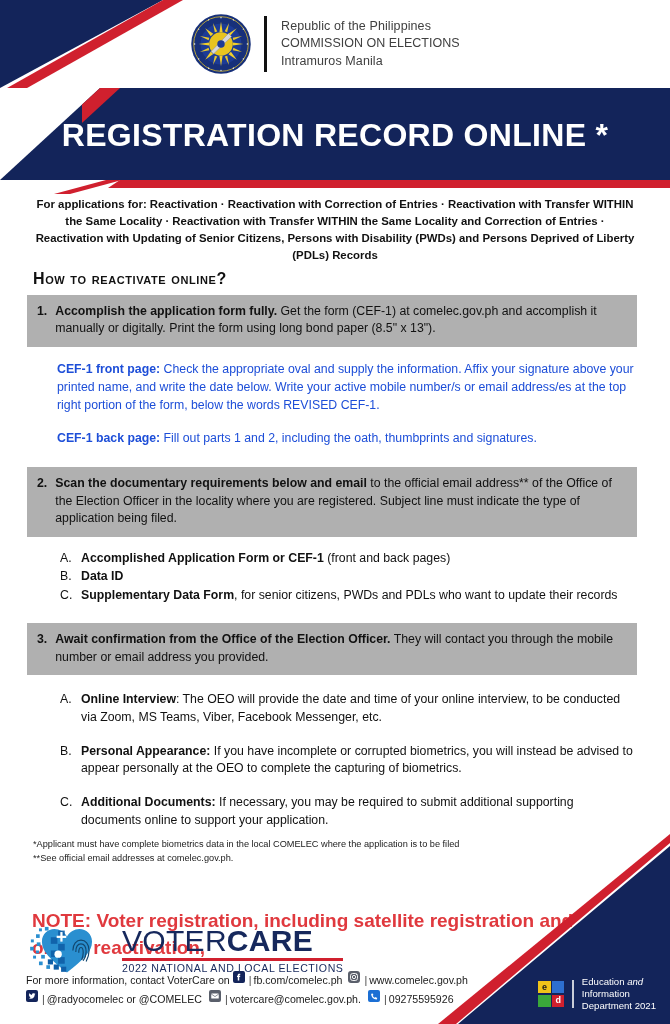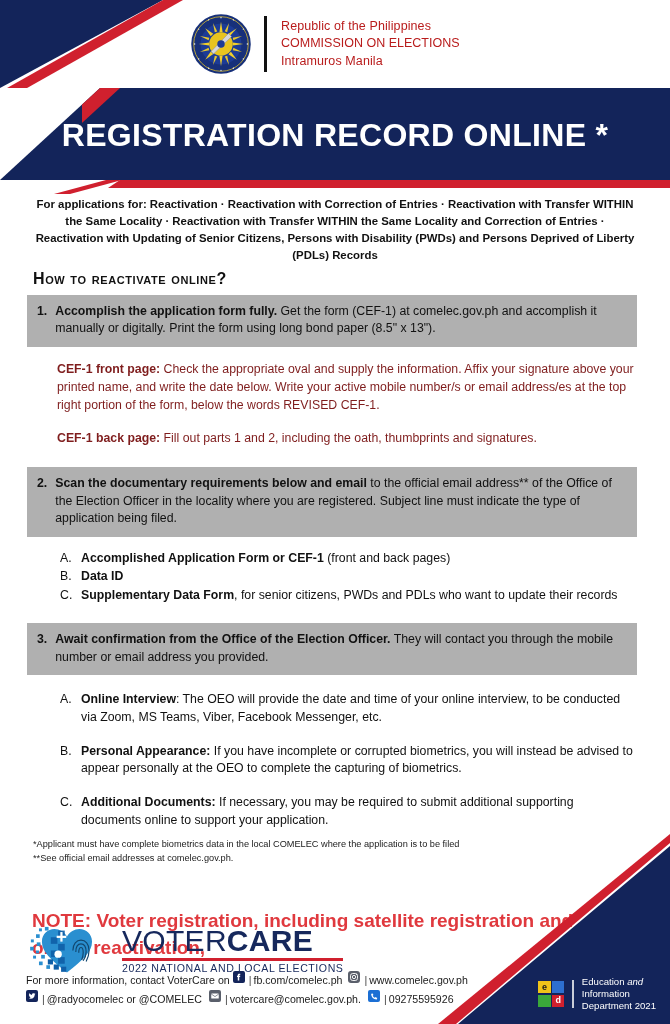--- a/index.html
+++ b/index.html
@@ -24,21 +24,21 @@
   }
   .header-inner {
     position:absolute; left:0; top:0; width:670px; height:88px;
     display:flex; align-items:center; z-index:4;
   }
   .seal-wrap { margin-left:190px; width:62px; height:62px; position:relative; flex:0 0 auto;}
   .seal { width:62px; height:62px; display:block; }
   .header-divider {
     width:3px; height:56px; background:#111; margin:0 14px 0 12px; flex:0 0 auto;
   }
-  .header-lines { font-size:12.5px; line-height:1.38; color:#b91c1c; letter-spacing:.1px; }
+  .header-lines { font-size:12.5px; line-height:1.38; color:#404040; letter-spacing:.1px; }
   .header-lines div:nth-child(2){ letter-spacing:0px; }
 
   
   .title-band {
     position:absolute; left:0; top:88px; width:670px; height:92px;
     background:#13245a; z-index:2; overflow:hidden;
   }
   .title-band .white-wedge {
     position:absolute; left:0; top:0; width:215px; height:92px;
     background:#ffffff;
@@ -92,21 +92,21 @@
   .content { position:absolute; left:0; top:295px; width:670px; }
   .step-bar {
     background:#b0b0b0; margin:0 33px 0 27px; padding:8px 12px 9px 10px;
     display:flex; gap:8px; font-size:12.3px; line-height:1.42; color:#111;
   }
   .step-num { font-weight:bold; flex:0 0 auto; }
   .step-body { flex:1 1 auto; }
   b, strong { font-weight:bold; }
 
   .para {
-    margin:14px 33px 0 57px; font-size:12.3px; line-height:1.45; color:#7f1d1d;
+    margin:14px 33px 0 57px; font-size:12.3px; line-height:1.45; color:#1d4ed8;
   }
   .sub-list { margin:13px 33px 0 60px; }
   .sub-item { display:flex; gap:7px; font-size:12.3px; line-height:1.45; margin-bottom:1px; color:#111; }
   .sub-item.spaced { margin-bottom:12px; }
   .sub-letter { flex:0 0 auto; width:14px; }
   .sub-text { flex:1 1 auto; }
 
   
   .footnotes {
     position:absolute; left:33px; top:838px; width:560px;

